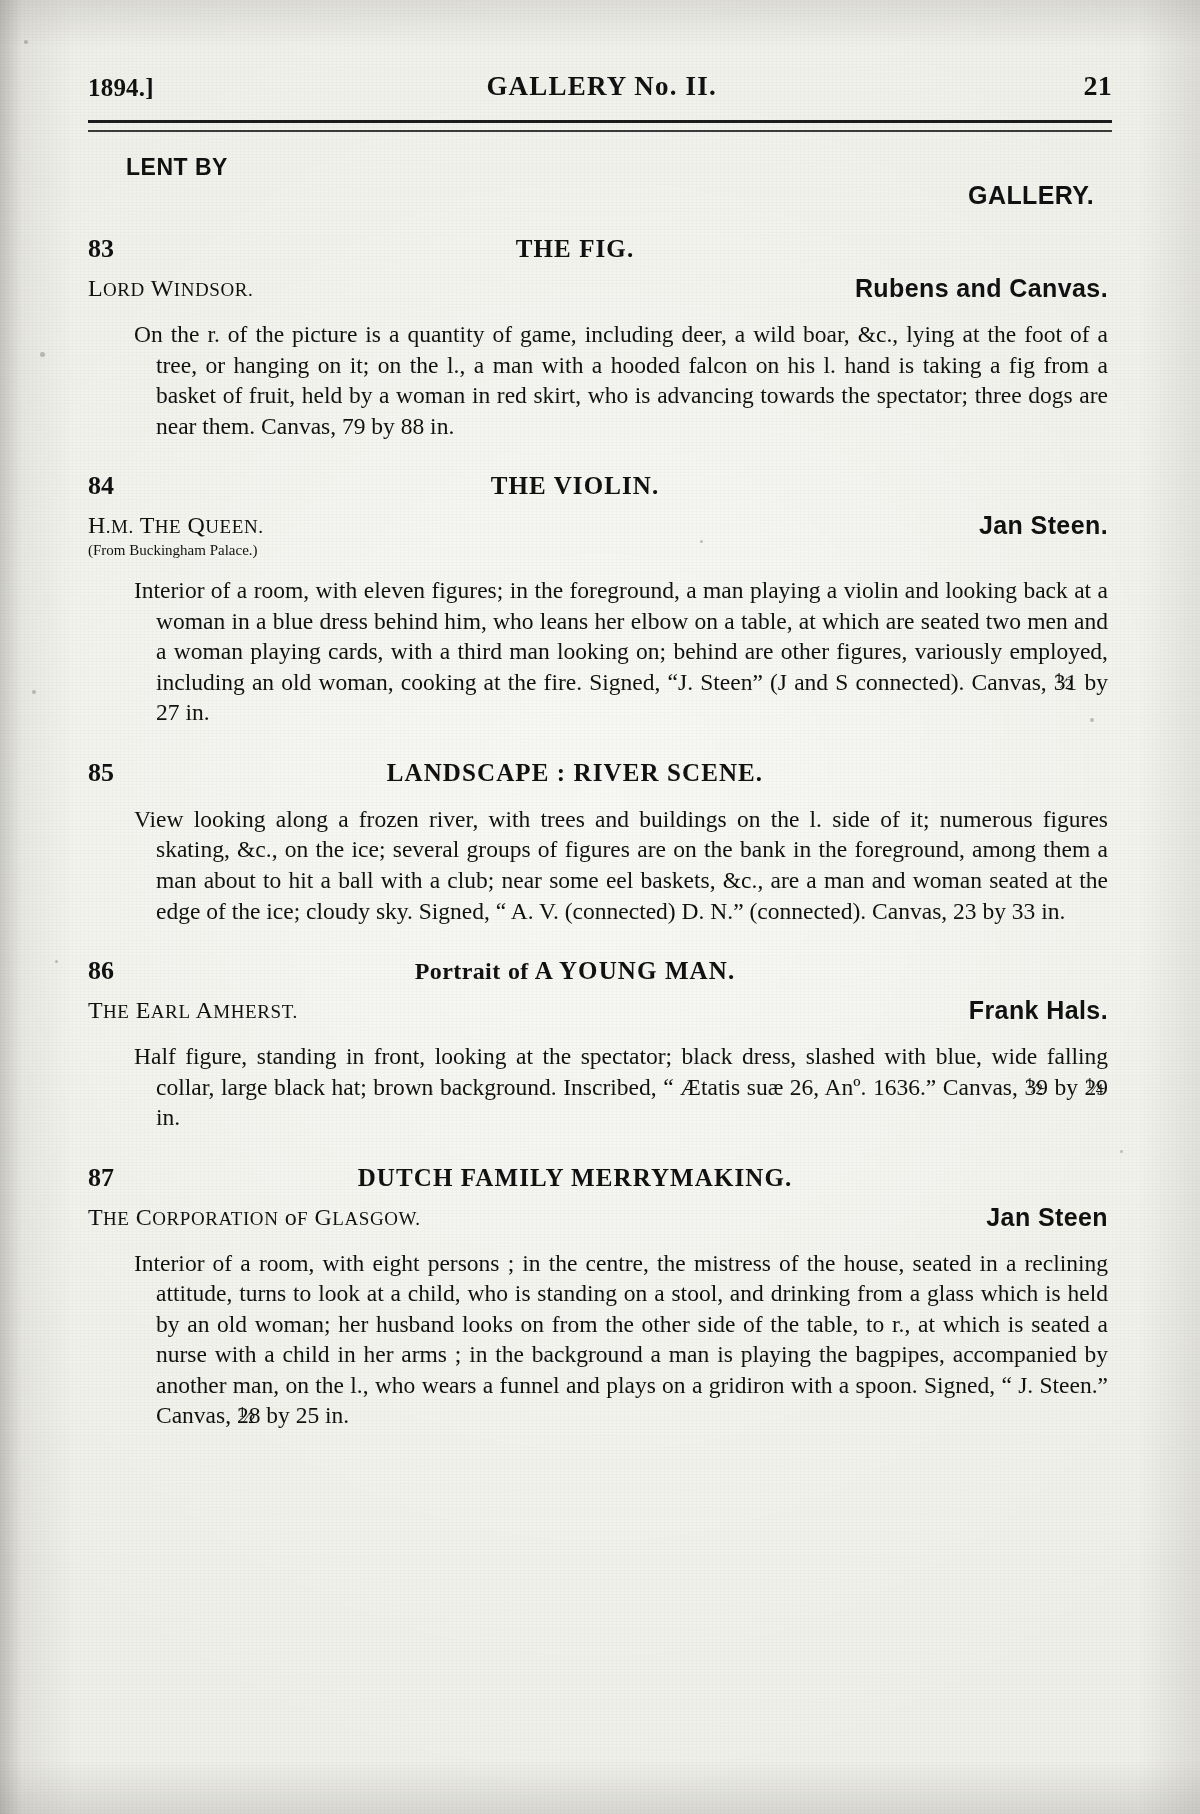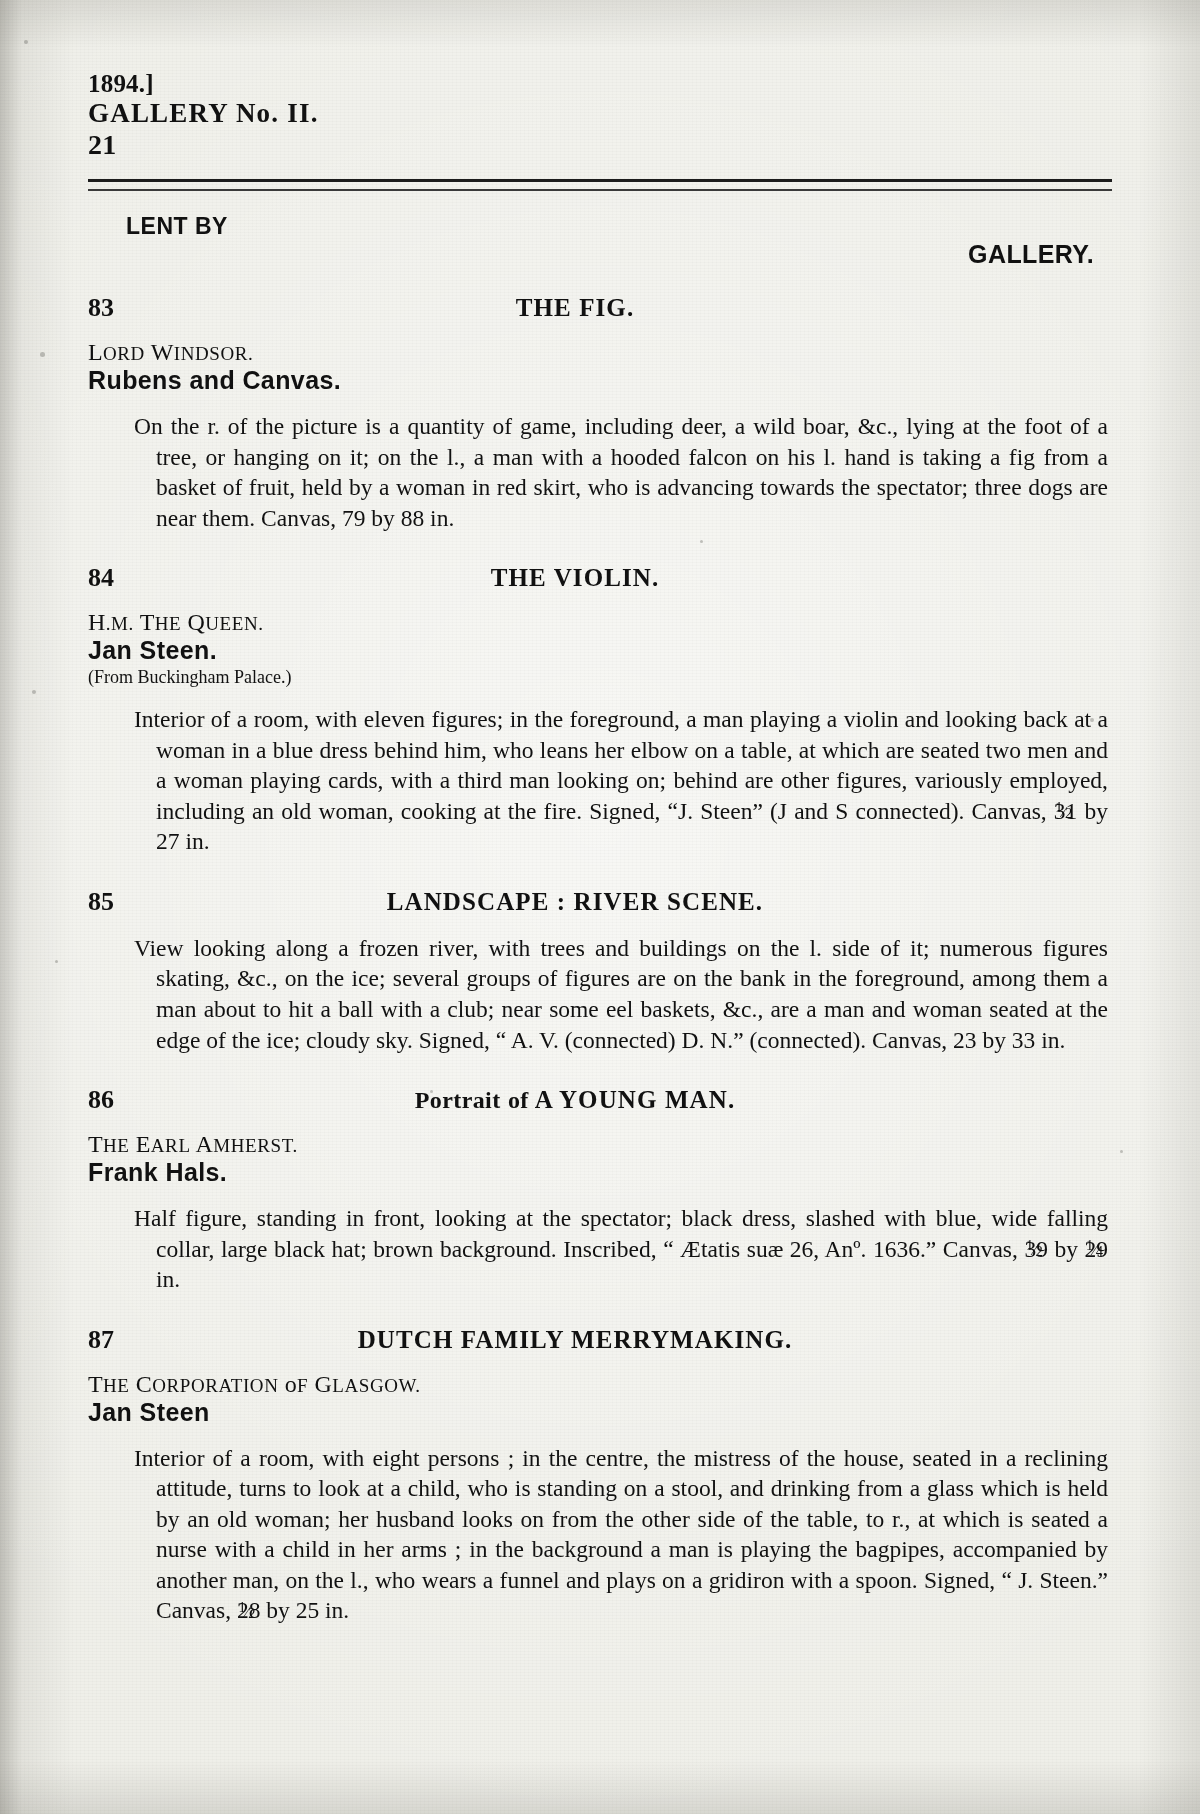--- a/index.html
+++ b/index.html
@@ -47,25 +47,24 @@
     position: absolute;
     left: 88px;
     top: 70px;
     width: 1024px;
     color: #111;
   }
 
   
   .runhead {
     display: flex;
-    align-items: flex-start;
+    align-items: flex-end;
     justify-content: space-between;
     font-weight: bold;
     letter-spacing: 0.2px;
-    flex-direction: column;
   }
   .runhead .year {
     font-size: 25px;
     flex: 0 0 auto;
   }
   .runhead .title {
     font-size: 27px;
     letter-spacing: 1.2px;
     flex: 1 1 auto;
     text-align: center;
@@ -120,45 +119,44 @@
     letter-spacing: 1.1px;
     padding-right: 108px;
   }
   .worktitle .lc {
     letter-spacing: 0.4px;
     font-size: 24px;
   }
 
   .lenderline {
     display: flex;
-    align-items: flex-start;
+    align-items: center;
     justify-content: space-between;
-    margin-top: 16px;
-    flex-direction: column;
+    margin-top: 10px;
   }
   .lender {
     font-size: 24px;
     font-weight: normal;
     letter-spacing: 0.3px;
   }
   .lender .sc {
     font-size: 19px;
     letter-spacing: 0.6px;
   }
   .painter {
     font-family: "Liberation Sans", "DejaVu Sans", sans-serif;
     font-weight: bold;
     font-size: 25px;
     letter-spacing: 0.4px;
     text-align: right;
     padding-right: 4px;
     white-space: nowrap;
   }
   .subline {
-    font-size: 18px;
+    font-size: 15px;
     margin-top: 2px;
   }
 
   .desc {
     margin-top: 16px;
     margin-left: 46px;
     margin-right: 4px;
     font-size: 23.5px;
     line-height: 1.30;
     text-align: justify;

